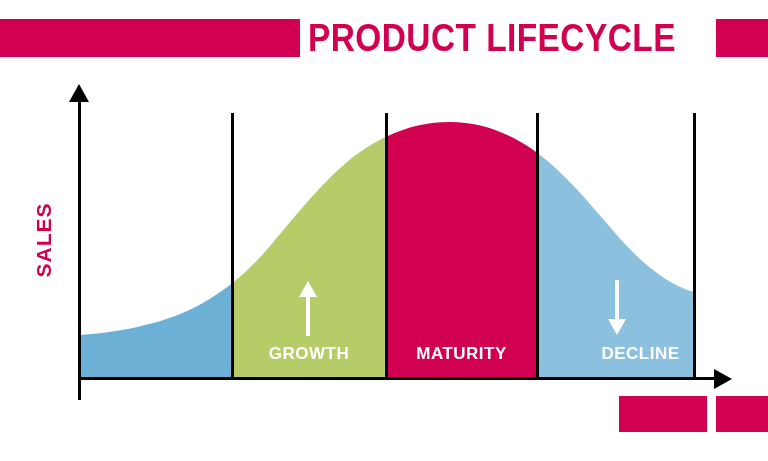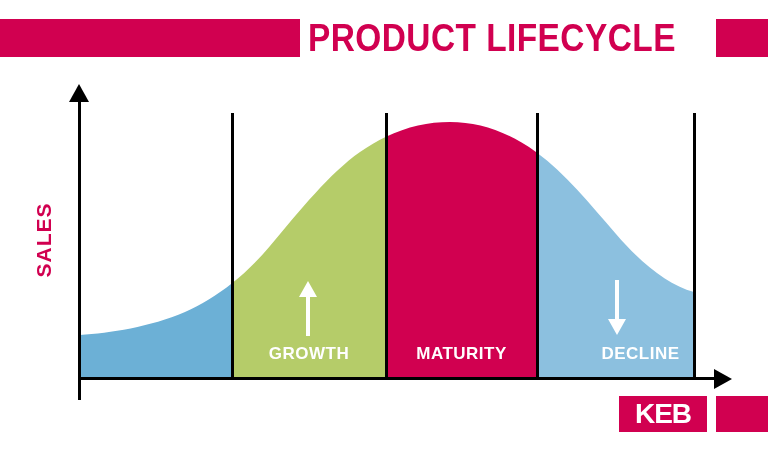--- a/index.html
+++ b/index.html
@@ -188,16 +188,15 @@
     </svg>
 
     <svg class="arrow-svg" style="left:606px; top:200px;" width="22" height="56" viewBox="0 0 22 56">
       <line x1="11" y1="0" x2="11" y2="42" stroke="#ffffff" stroke-width="4"></line>
       <polygon points="11,55 2,39 20,39" fill="#ffffff"></polygon>
     </svg>
 
   </div>
 
   <div class="logo-box"></div>
-  <div class="logo-text">KEB</div>
   <div class="logo-bar"></div>
 
 </div>
 
 </body></html>

